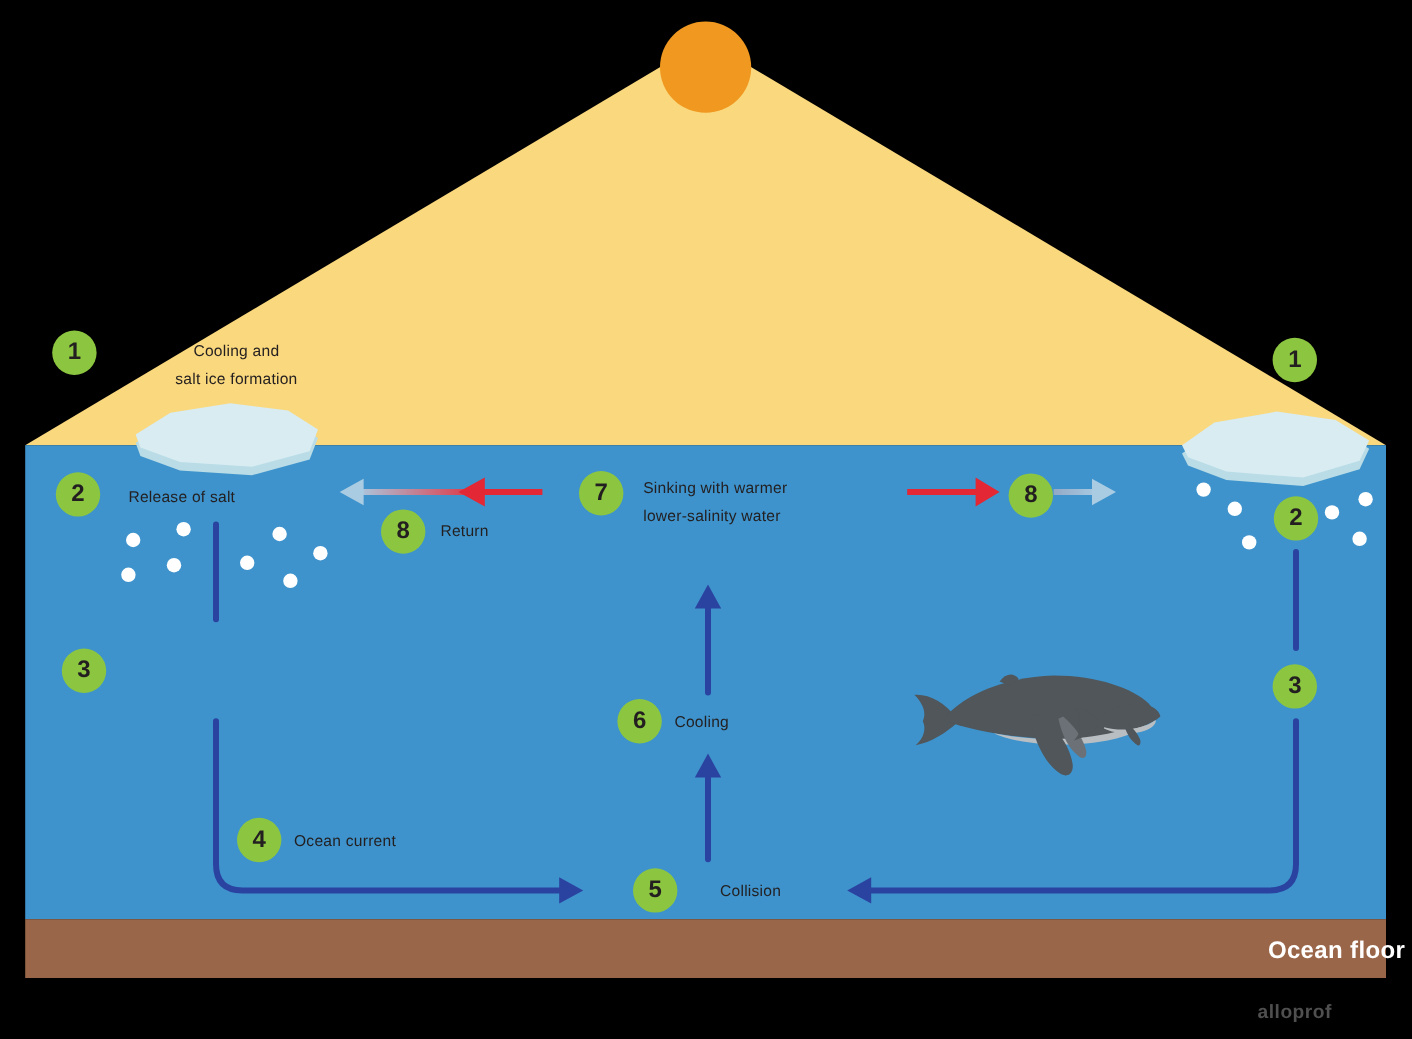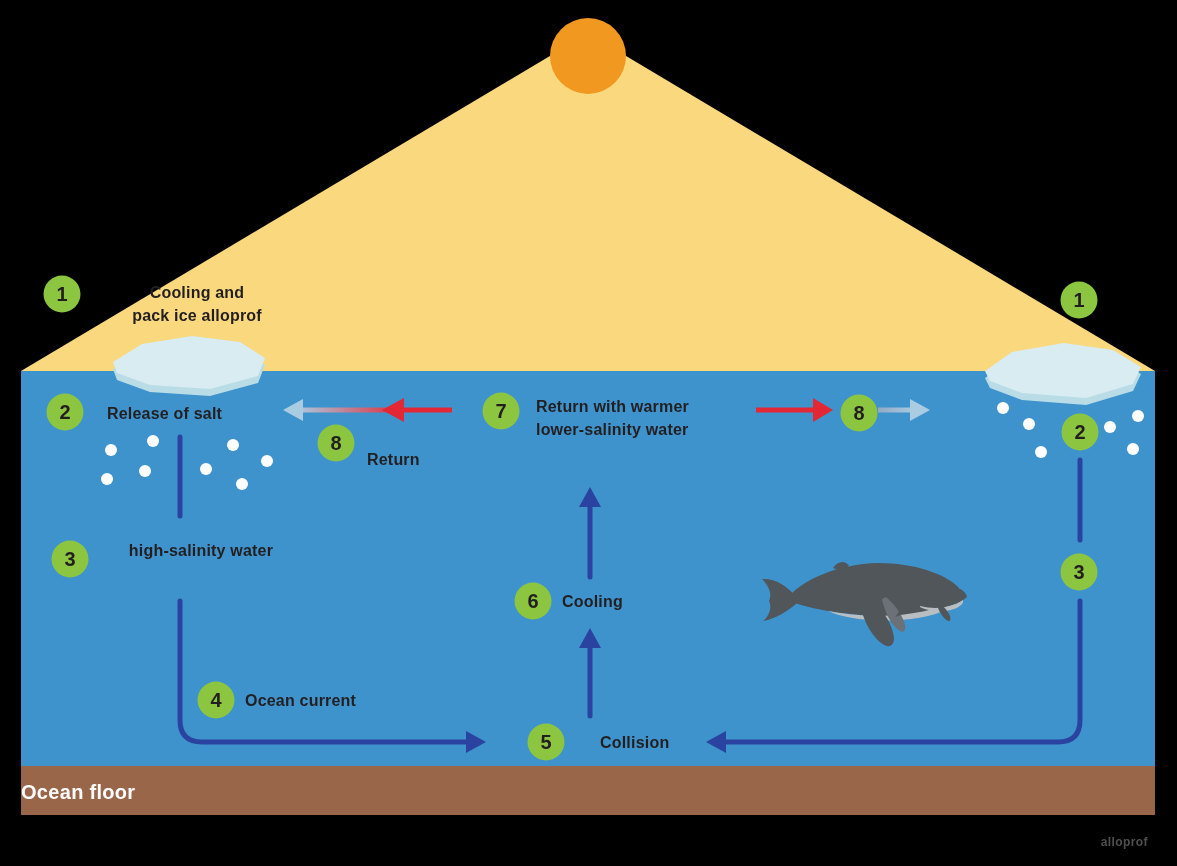--- a/index.html
+++ b/index.html
@@ -23,32 +23,32 @@
   .fill-whaleDark{fill:var(--whaleDark);}
   .fill-whaleLight{fill:var(--whaleLight);}
   .fill-whaleMid{fill:var(--whaleMid);}
   .badge{
     position:absolute;width:37px;height:37px;border-radius:50%;
     background:var(--badge);color:var(--text);
     display:flex;align-items:center;justify-content:center;
     font-size:20px;font-weight:700;transform:translate(-50%,-50%);
   }
   .lbl{
-    position:absolute;color:var(--text);font-size:16px;font-weight:700;
+    position:absolute;color:var(--text);font-size:13px;font-weight:400;
     line-height:23px;letter-spacing:.2px;white-space:nowrap;
   }
   .lbl .ln{display:block;}
   .center{text-align:center;}
   .floor-label{
-    position:absolute;left:21px;top:781px;width:1134px;text-align:left;
-    color:var(--white);font-size:20px;font-weight:700;letter-spacing:.3px;
+    position:absolute;left:21px;top:781px;width:1134px;text-align:right;
+    color:var(--white);font-size:20px;font-weight:700;letter-spacing:.3px;padding-left:16px;
   }
   .watermark{
-    position:absolute;left:1048px;top:835px;width:100px;text-align:right;
-    color:var(--watermarkColor);font-size:12px;font-weight:600;letter-spacing:.4px;
+    position:absolute;left:1048px;top:835px;width:100px;
+    color:var(--watermarkColor);font-size:16px;font-weight:600;letter-spacing:.4px;
   }
 </style>
 </head>
 <body>
 
 <div id="stage">
 
   <svg width="1177" height="866" viewBox="0 0 1177 866">
     <defs>
       <linearGradient id="gradL" gradientUnits="userSpaceOnUse" x1="452" y1="410" x2="296" y2="410">
@@ -169,41 +169,40 @@
     </div>
   <div class="badge" style="left:336px;top:443px">
       <span>8</span>
     </div>
   <div class="badge" style="left:859px;top:413px">
       <span>8</span>
     </div>
 
   <div class="lbl center" style="left:97px;top:281px;width:200px">
     <span class="ln">Cooling and</span>
-    <span class="ln">pack ice alloprof</span>
+    <span class="ln">salt ice formation</span>
   </div>
   <div class="lbl" style="left:107px;top:402px">
     <span>Release of salt</span>
   </div>
   <div class="lbl center" style="left:95px;top:539px;width:212px">
-    <span class="ln">high-salinity water</span>
   </div>
   <div class="lbl" style="left:245px;top:689px">
     <span>Ocean current</span>
   </div>
   <div class="lbl" style="left:600px;top:731px">
     <span>Collision</span>
   </div>
   <div class="lbl" style="left:562px;top:590px">
     <span>Cooling</span>
   </div>
   <div class="lbl" style="left:536px;top:395px">
-    <span class="ln">Return with warmer</span>
+    <span class="ln">Sinking with warmer</span>
     <span class="ln">lower-salinity water</span>
   </div>
-  <div class="lbl" style="left:367px;top:448px">
+  <div class="lbl" style="left:367px;top:431px">
     <span>Return</span>
   </div>
 
   <div class="floor-label">Ocean floor</div>
   <div class="watermark">alloprof</div>
 
 </div>
 
 </body></html>

